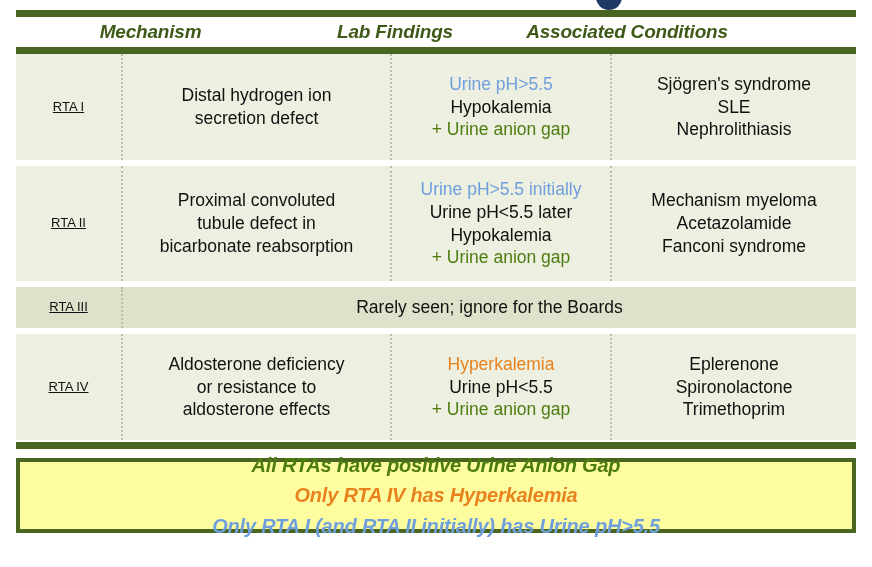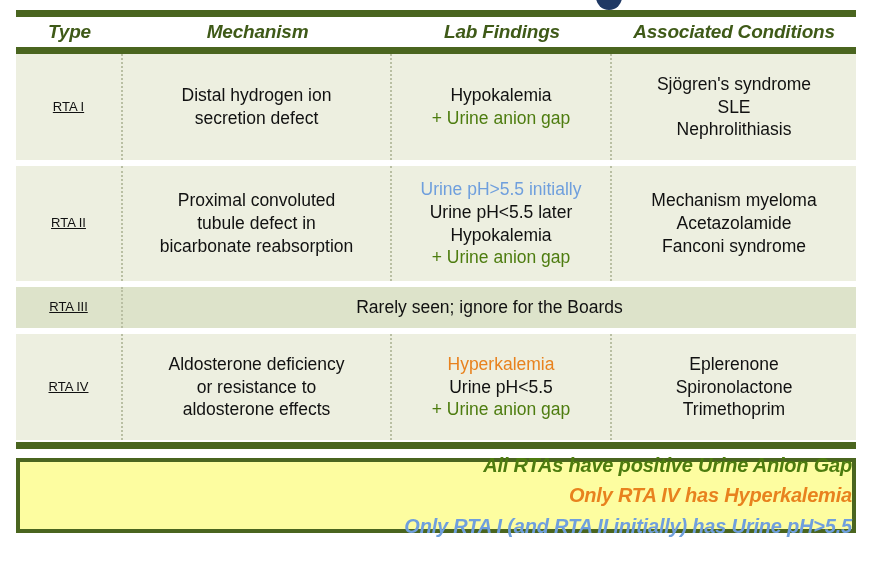--- a/index.html
+++ b/index.html
@@ -116,58 +116,58 @@
     position: absolute;
     left: 16px;
     top: 458px;
     width: 840px;
     height: 75px;
     box-sizing: border-box;
     background: #fdfda0;
     border: 4px solid #4a651f;
     display: flex;
     flex-direction: column;
-    align-items: flex-end;
+    align-items: center;
     justify-content: center;
   }
   .summary .line {
     font-weight: bold;
     font-style: italic;
     font-size: 20px;
     line-height: 1.52;
     letter-spacing: -0.2px;
   }
 </style>
 </head>
 <body>
 
 <div class="top-dot"></div>
 
 <div class="table-wrap">
 
   <div class="rule top"></div>
 
   <div class="head-row">
-    <div class="head-cell c1">Type</div>
     <div class="head-cell c2">Mechanism</div>
     <div class="head-cell c3">Lab Findings</div>
     <div class="head-cell c4">Associated Conditions</div>
   </div>
 
   <div class="rule"></div>
 
   <div class="body-rows">
 
     <div class="row r1">
       <div class="cell type c1 divider-right">RTA I</div>
       <div class="cell c2 divider-right">
         <span class="line">Distal hydrogen ion</span>
         <span class="line">secretion defect</span>
       </div>
       <div class="cell c3 divider-right">
+        <span class="line blue">Urine pH&gt;5.5</span>
         <span class="line">Hypokalemia</span>
         <span class="line purple">+ Urine anion gap</span>
       </div>
       <div class="cell c4">
         <span class="line">Sjögren's syndrome</span>
         <span class="line">SLE</span>
         <span class="line">Nephrolithiasis</span>
       </div>
     </div>
 

